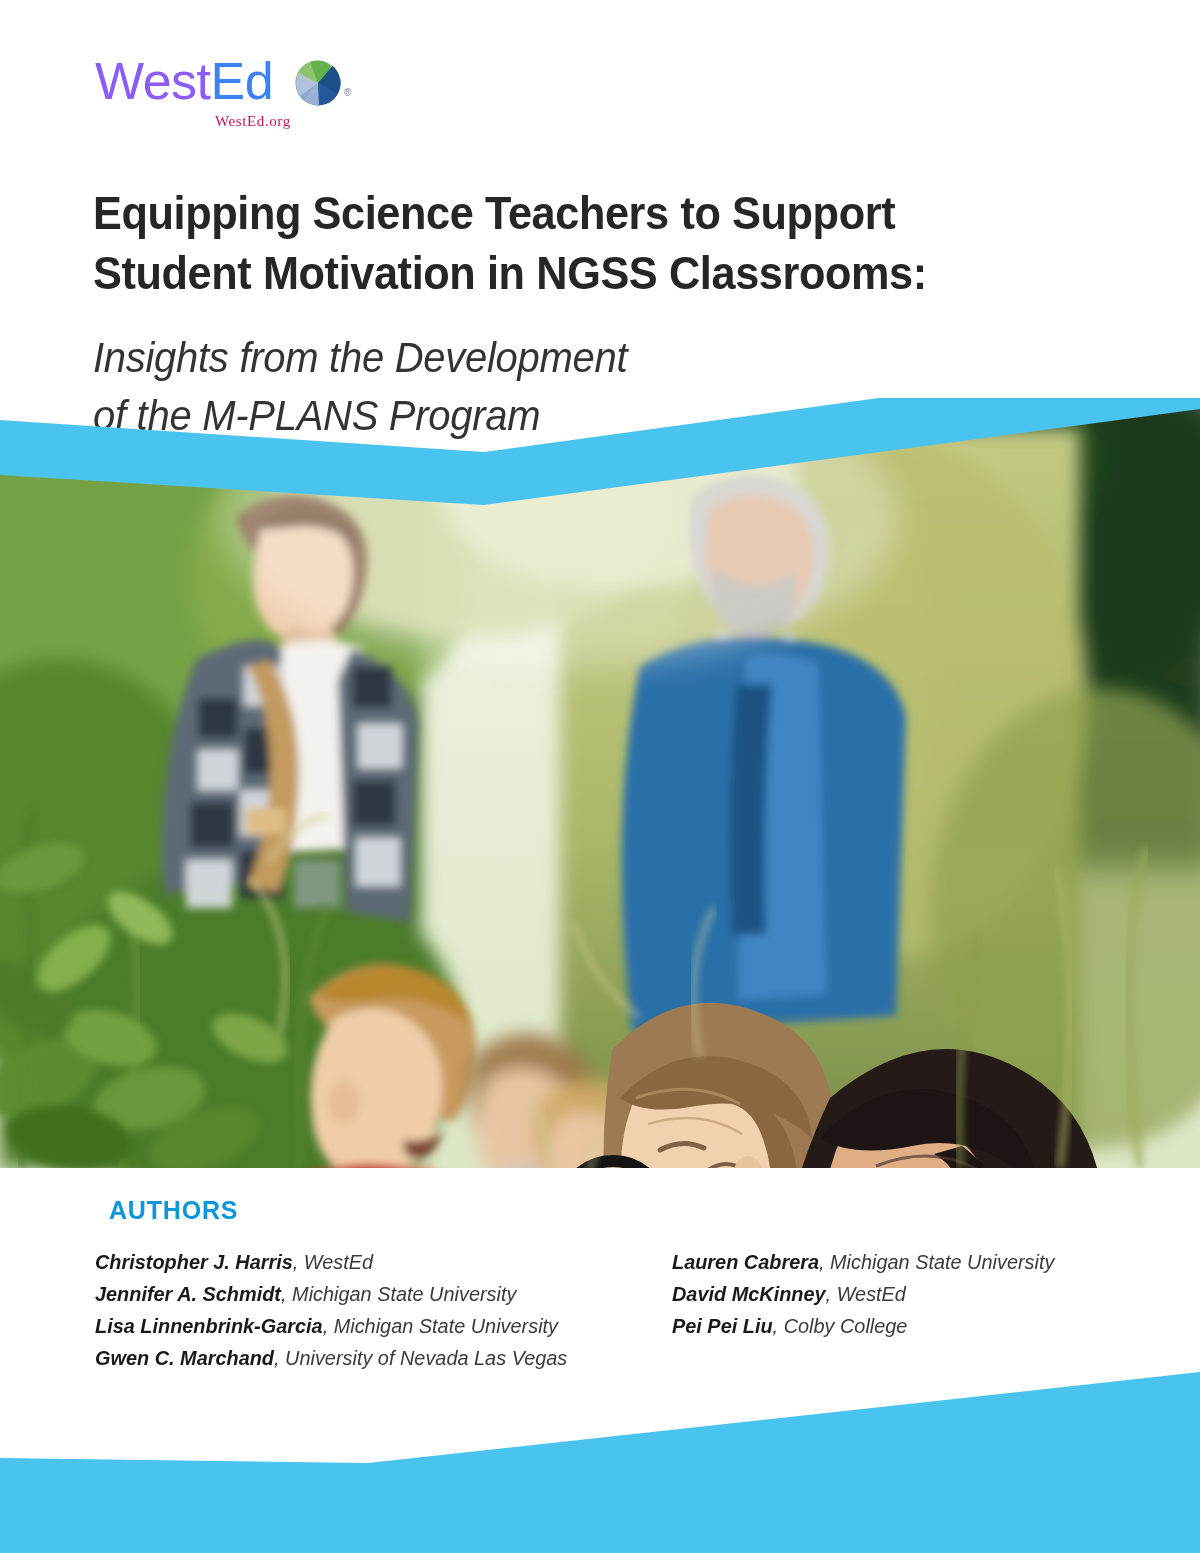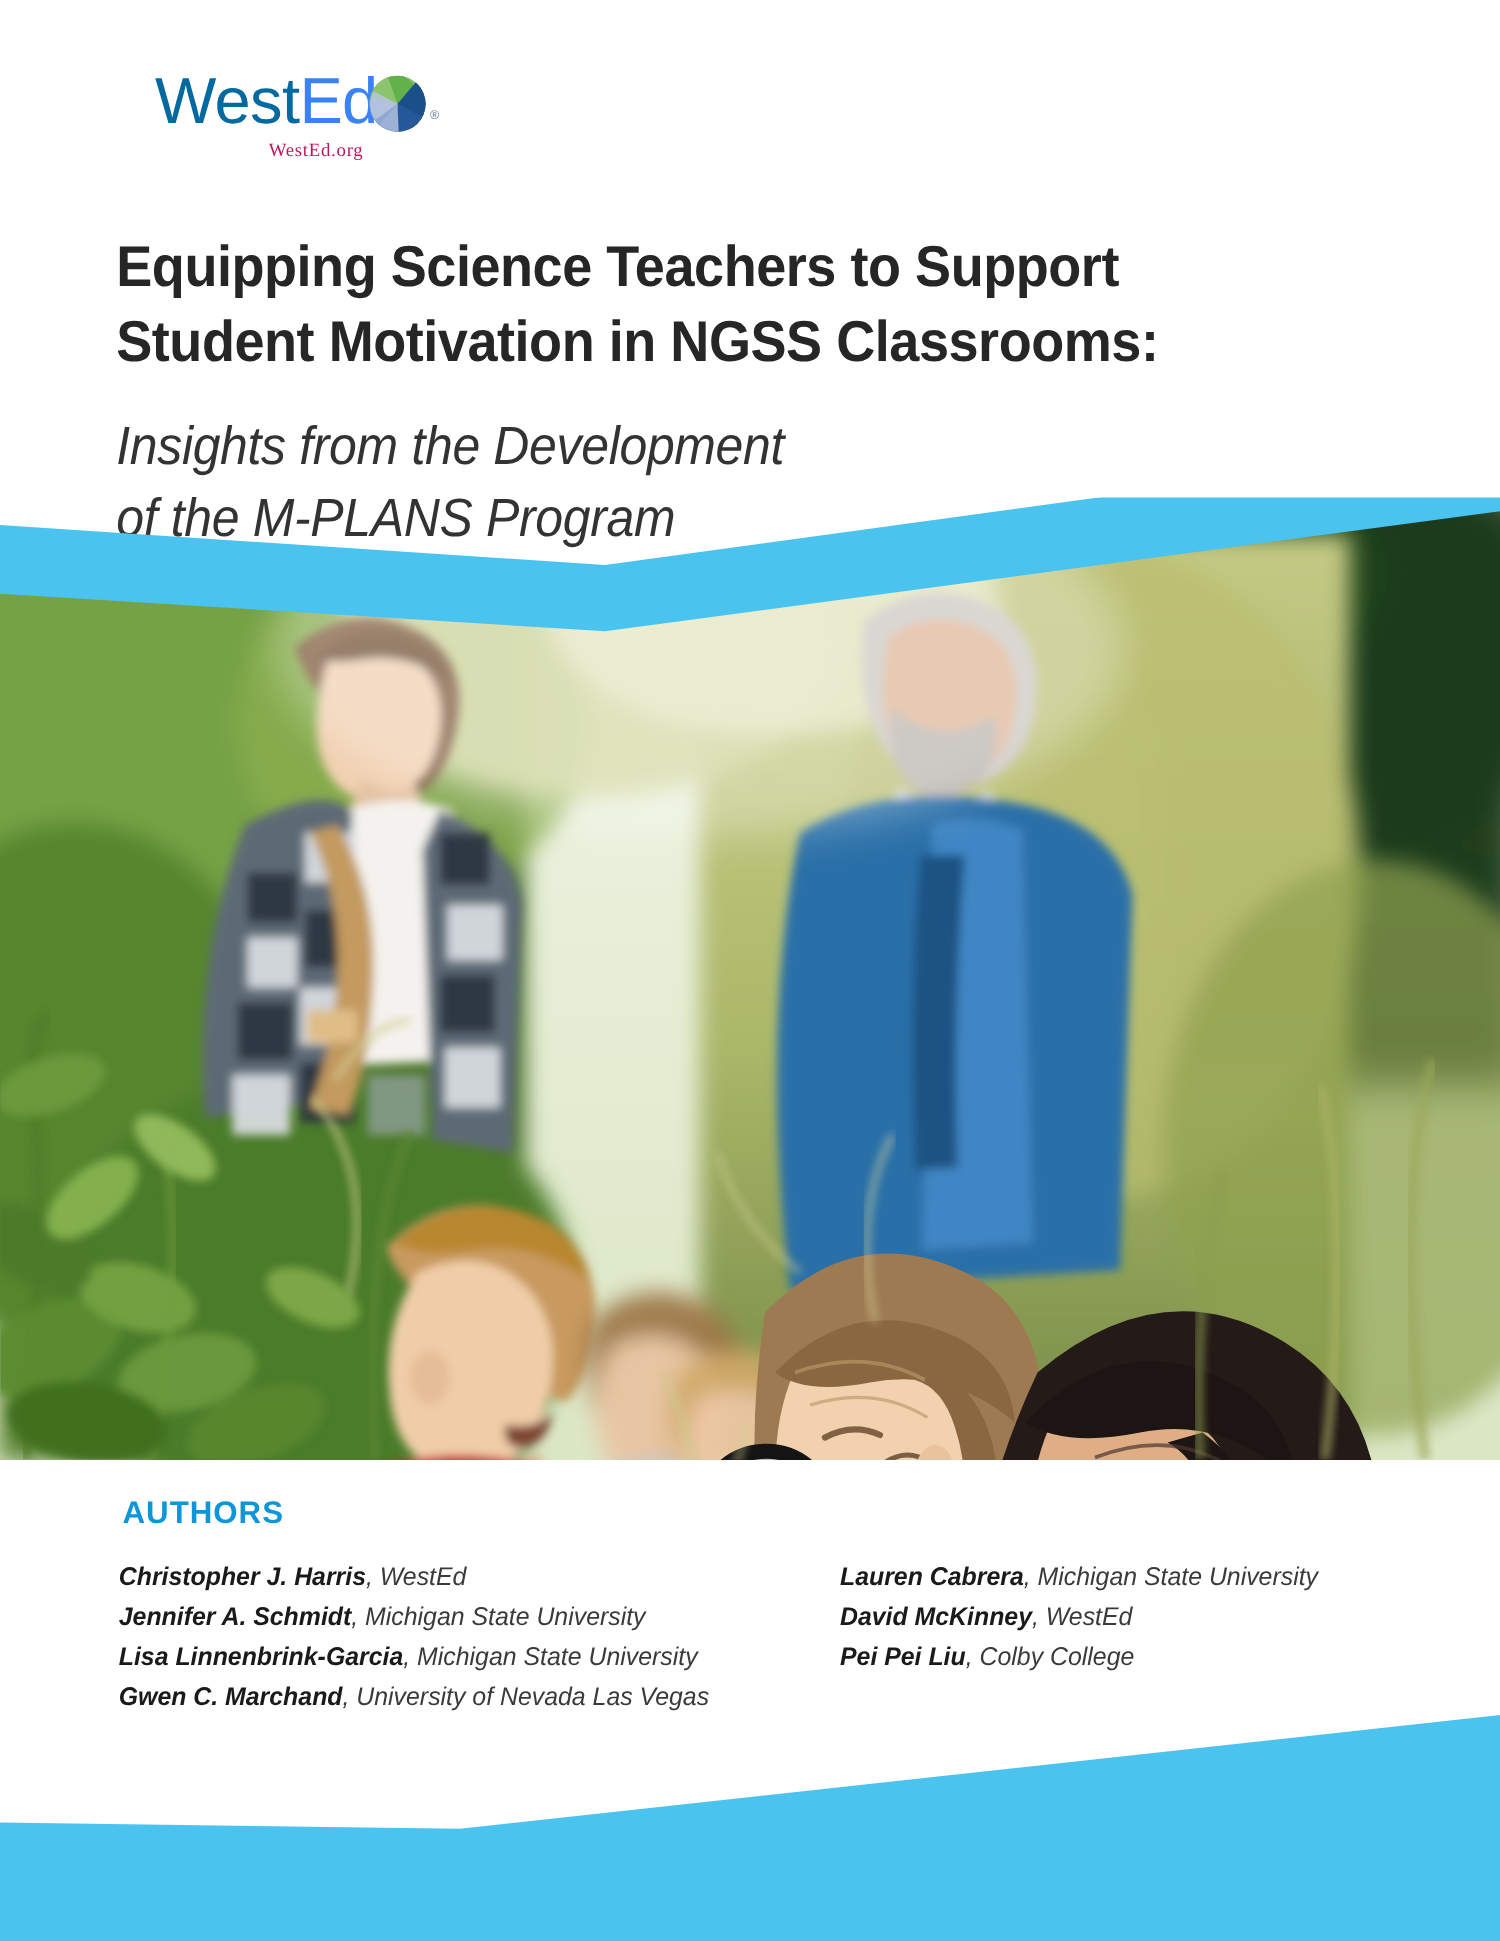--- a/index.html
+++ b/index.html
@@ -35,21 +35,21 @@
     height: 52px;
     line-height: 52px;
     white-space: nowrap;
   }
   .logo-word {
     font-family: "Liberation Sans", sans-serif;
     font-size: 52px;
     letter-spacing: -0.5px;
     font-weight: 400;
   }
-  .logo-west { color: #0369a1; margin-left: 29px; }
+  .logo-west { color: #8b5cf6; }
   .logo-ed { color: #3b82f6; }
   #logo-sphere {
     position: absolute;
     left: 200px;
     top: 5px;
     width: 46px;
     height: 46px;
   }
   #logo-reg {
     position: absolute;
@@ -131,21 +131,21 @@
 
   
   #authors {
     position: absolute;
     left: 0;
     top: 1196px;
     width: 1200px;
   }
   #authors-heading {
     position: absolute;
-    left: 98px;
+    left: 109px;
     top: 0;
     font-size: 25px;
     font-weight: bold;
     letter-spacing: 0.8px;
     color: #0D96D9;
   }
   .author-col {
     position: absolute;
     top: 50px;
     font-style: italic;

